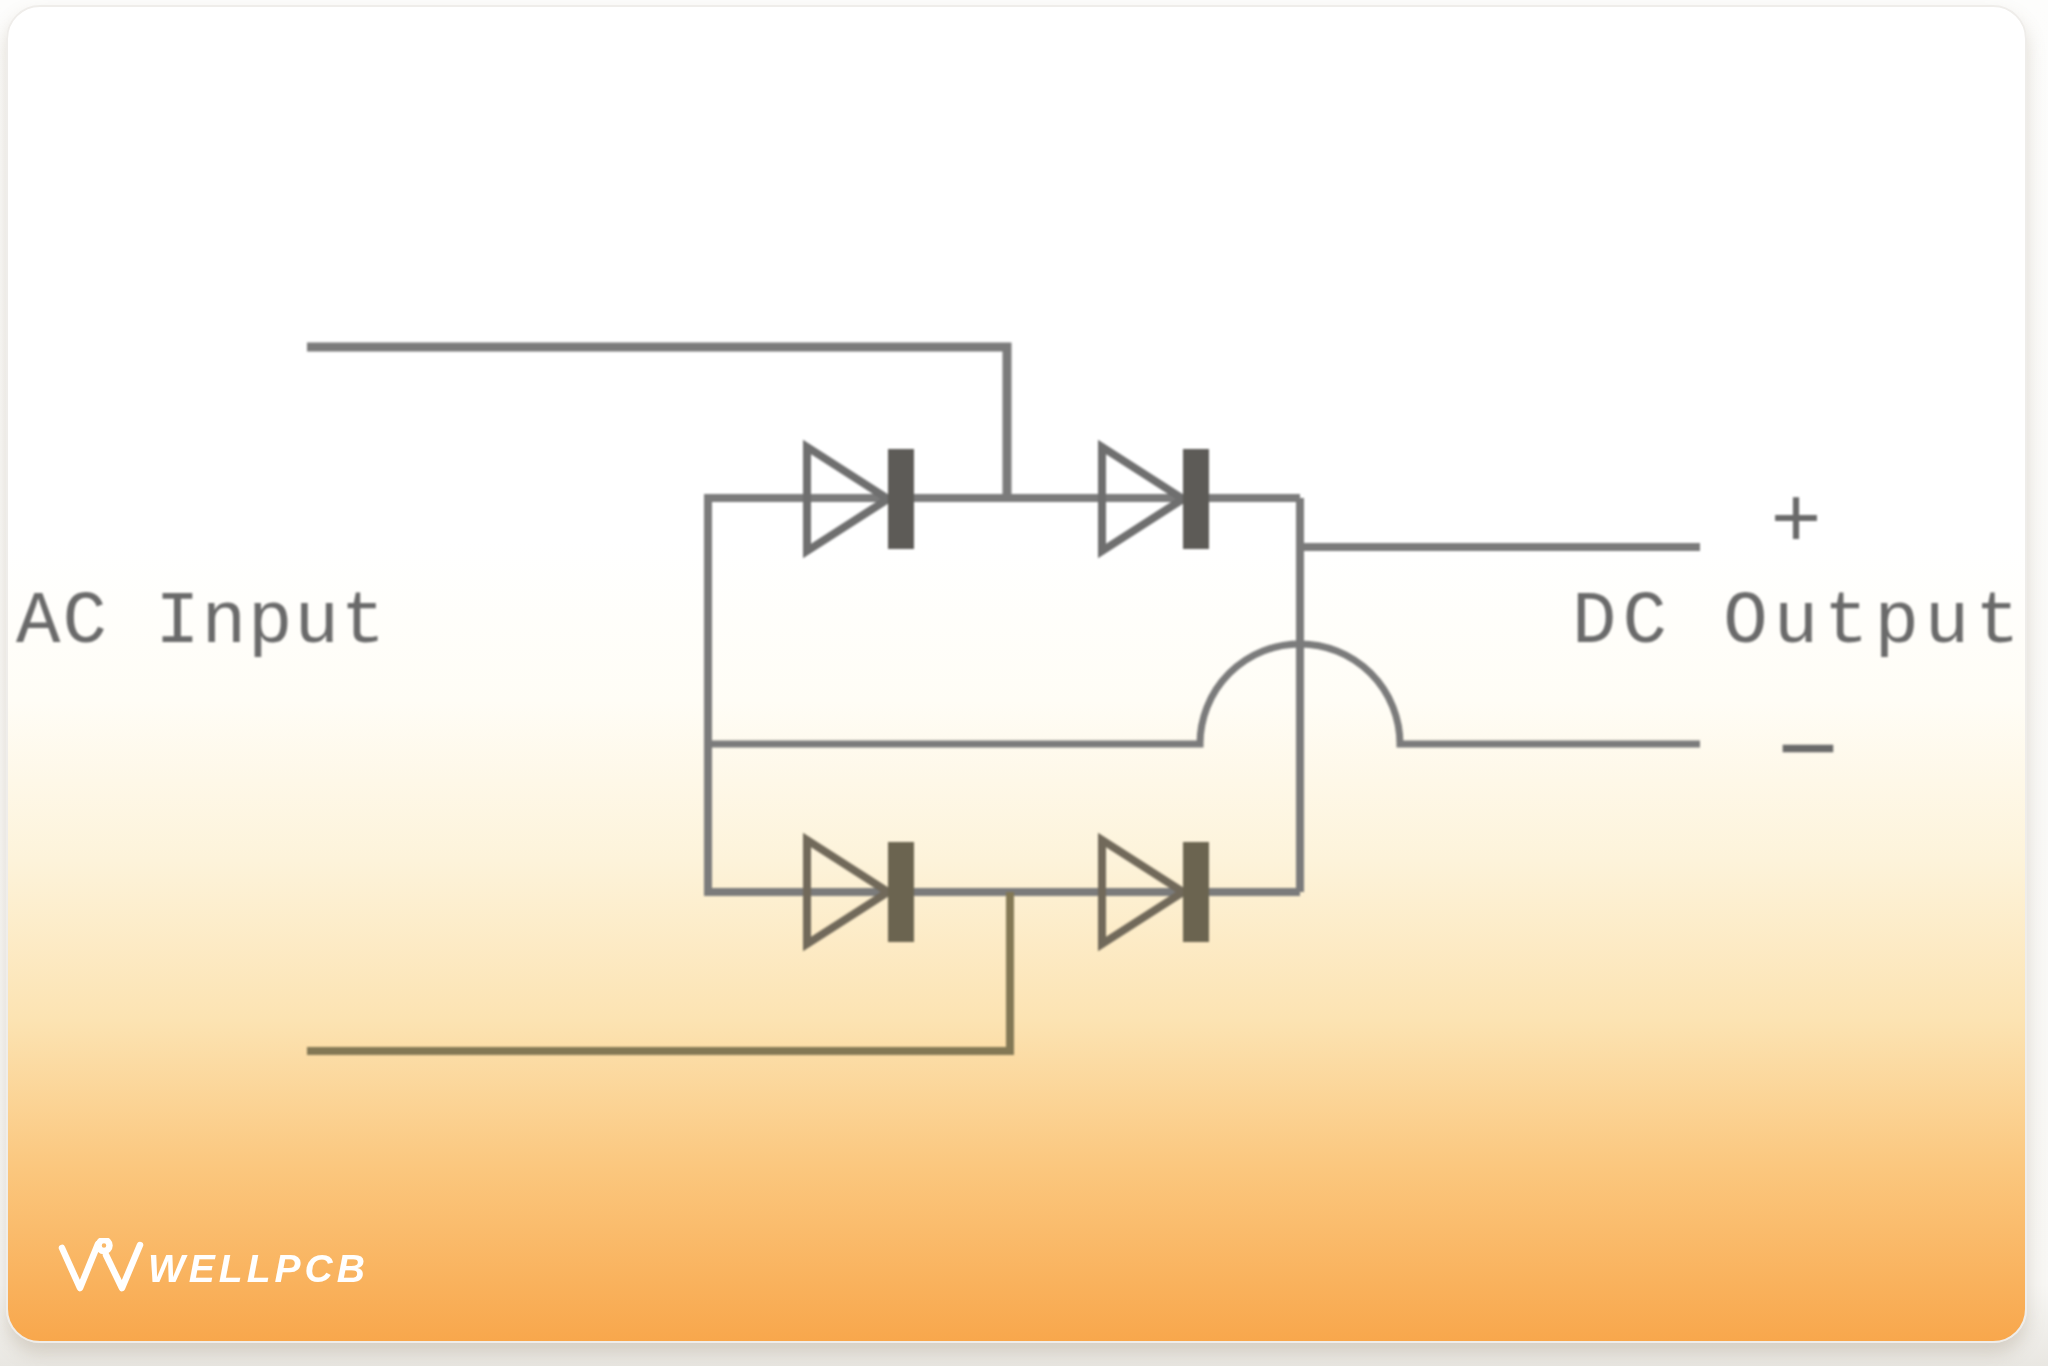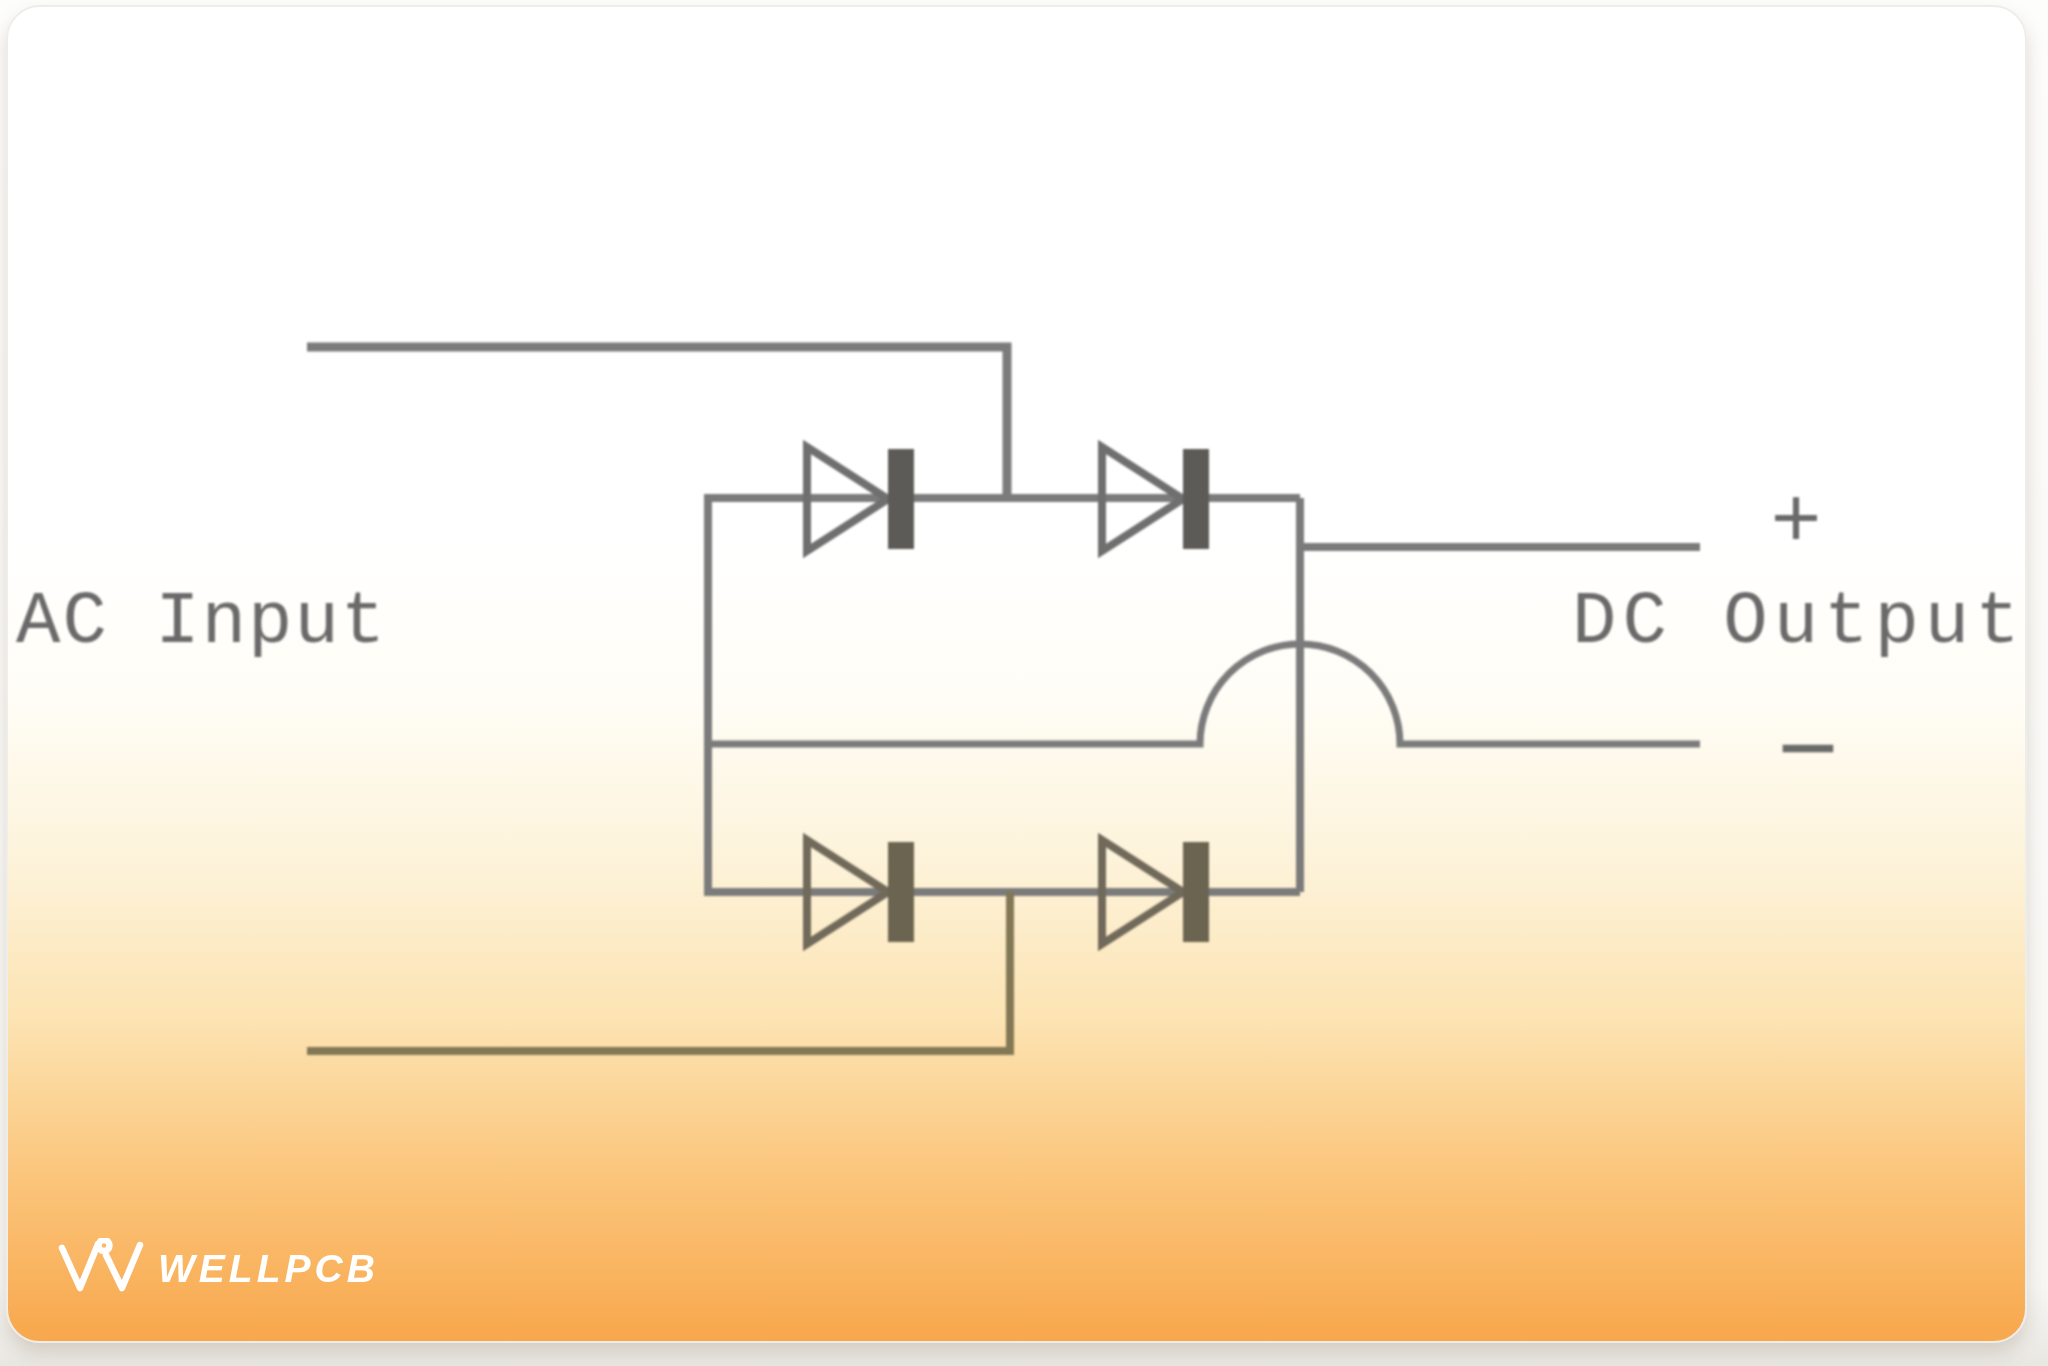--- a/index.html
+++ b/index.html
@@ -64,21 +64,21 @@
     left: 1762px; top: 698px; width: 76px; height: 100px;
     font-size: 104px; display: flex; align-items: center; justify-content: center;
   }
   .logo {
     position: absolute;
     left: 46px;
     top: 1227px;
     height: 68px;
     display: flex;
     align-items: center;
-    gap: 10px;
+    gap: 0;
     filter: blur(0.6px);
   }
   .logo-text {
     color: #ffffff;
     font-family: "Liberation Sans", sans-serif;
     font-style: italic;
     font-weight: bold;
     font-size: 39px;
     letter-spacing: 4px;
     padding-top: 2px;

